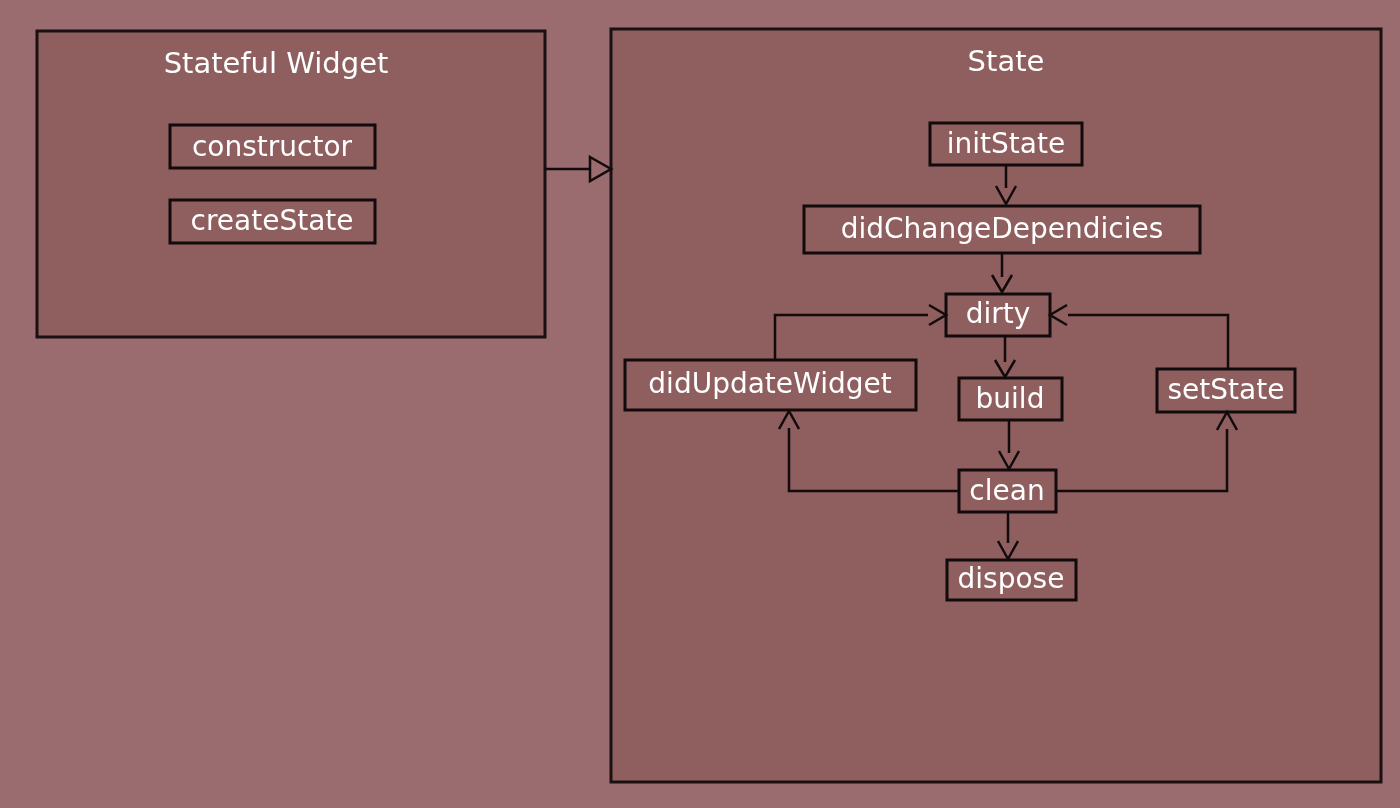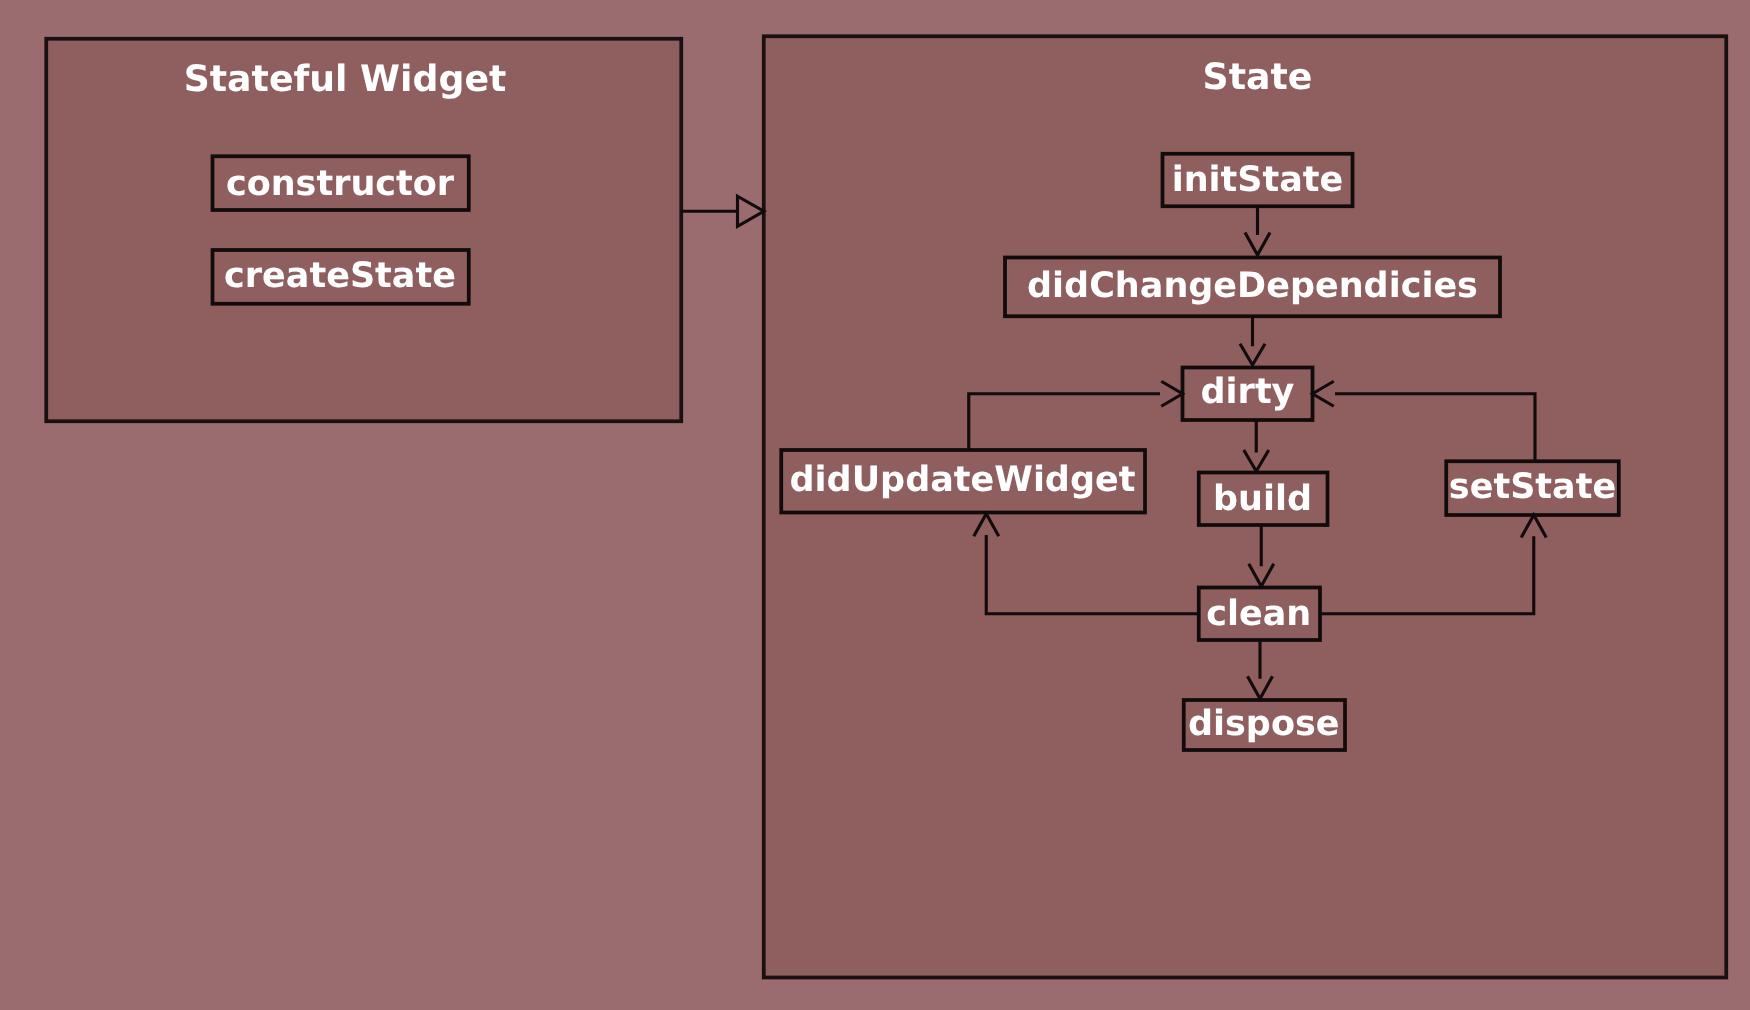--- a/index.html
+++ b/index.html
@@ -10,21 +10,20 @@
   body {
     width: 1400px;
     height: 808px;
     font-family: "DejaVu Sans", sans-serif;
     overflow: hidden;
   }
   #diagram-root {
     position: relative;
     width: 1400px;
     height: 808px;
-    font-weight: bold;
   }
   svg#flow {
     display: block;
     width: 1400px;
     height: 808px;
   }
   .panel-rect {
     fill: #8f5e5f;
     stroke: #1a1012;
     stroke-width: 3;

